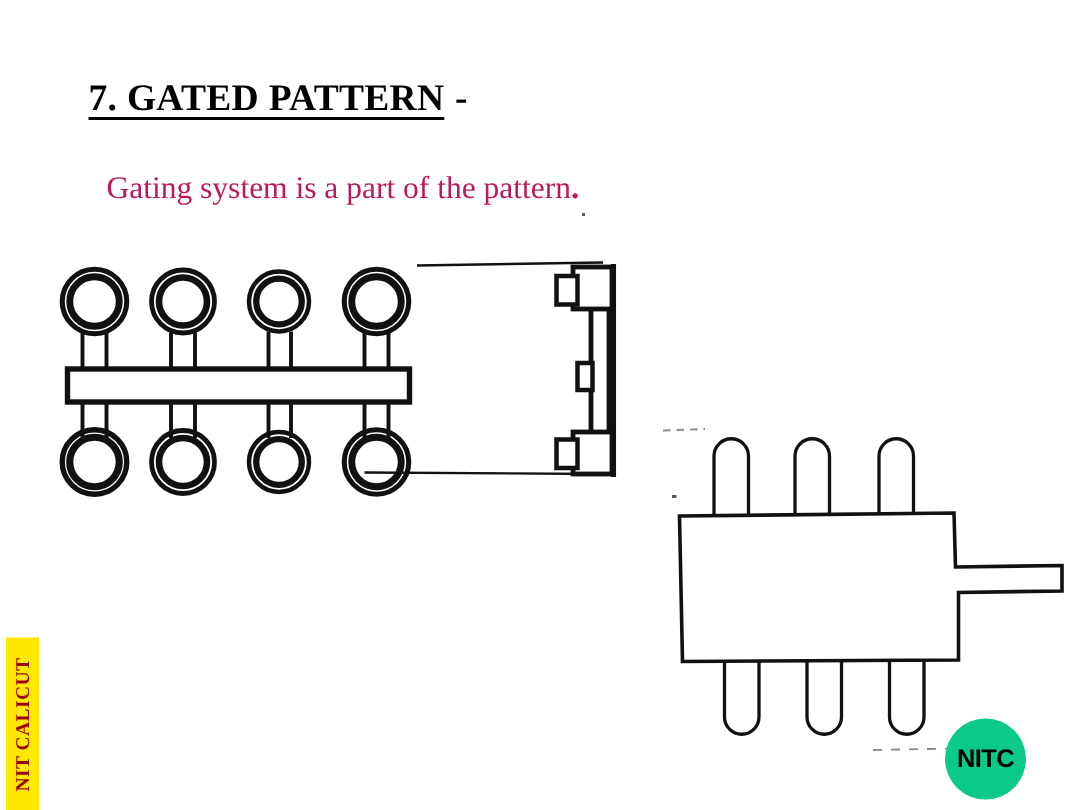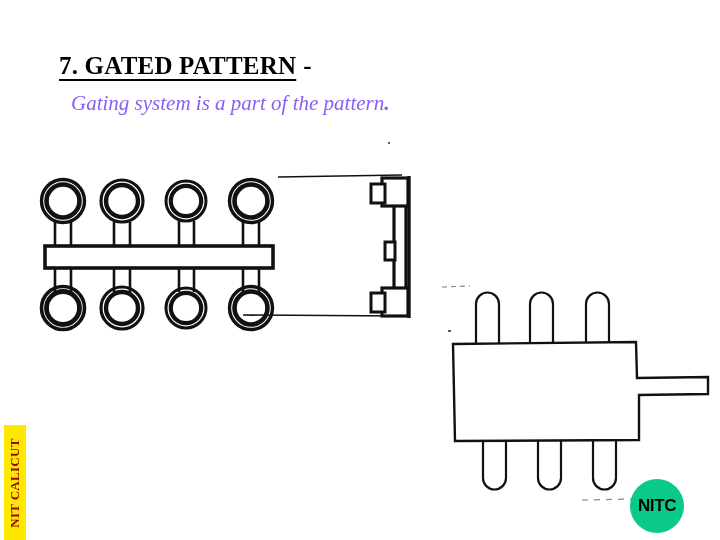--- a/index.html
+++ b/index.html
@@ -37,27 +37,26 @@
     font-family: "Liberation Serif", "DejaVu Serif", serif;
     font-size: 25px;
     font-weight: bold;
     color: #000000;
     padding-left: 7px;
   }
 
   #subtitle {
     position: absolute;
     left: 71px;
-    top: 90px;
+    top: 112px;
     font-family: "Liberation Serif", "DejaVu Serif", serif;
     font-size: 21px;
     font-weight: normal;
-    color: #8b5cf6;
+    color: #be185d;
     white-space: nowrap;
-    font-style: italic;
   }
   .subtitle-period {
     font-weight: bold;
     font-size: 22px;
   }
 
   
   .speck {
     position: absolute;
     background: #5a5a5a;

